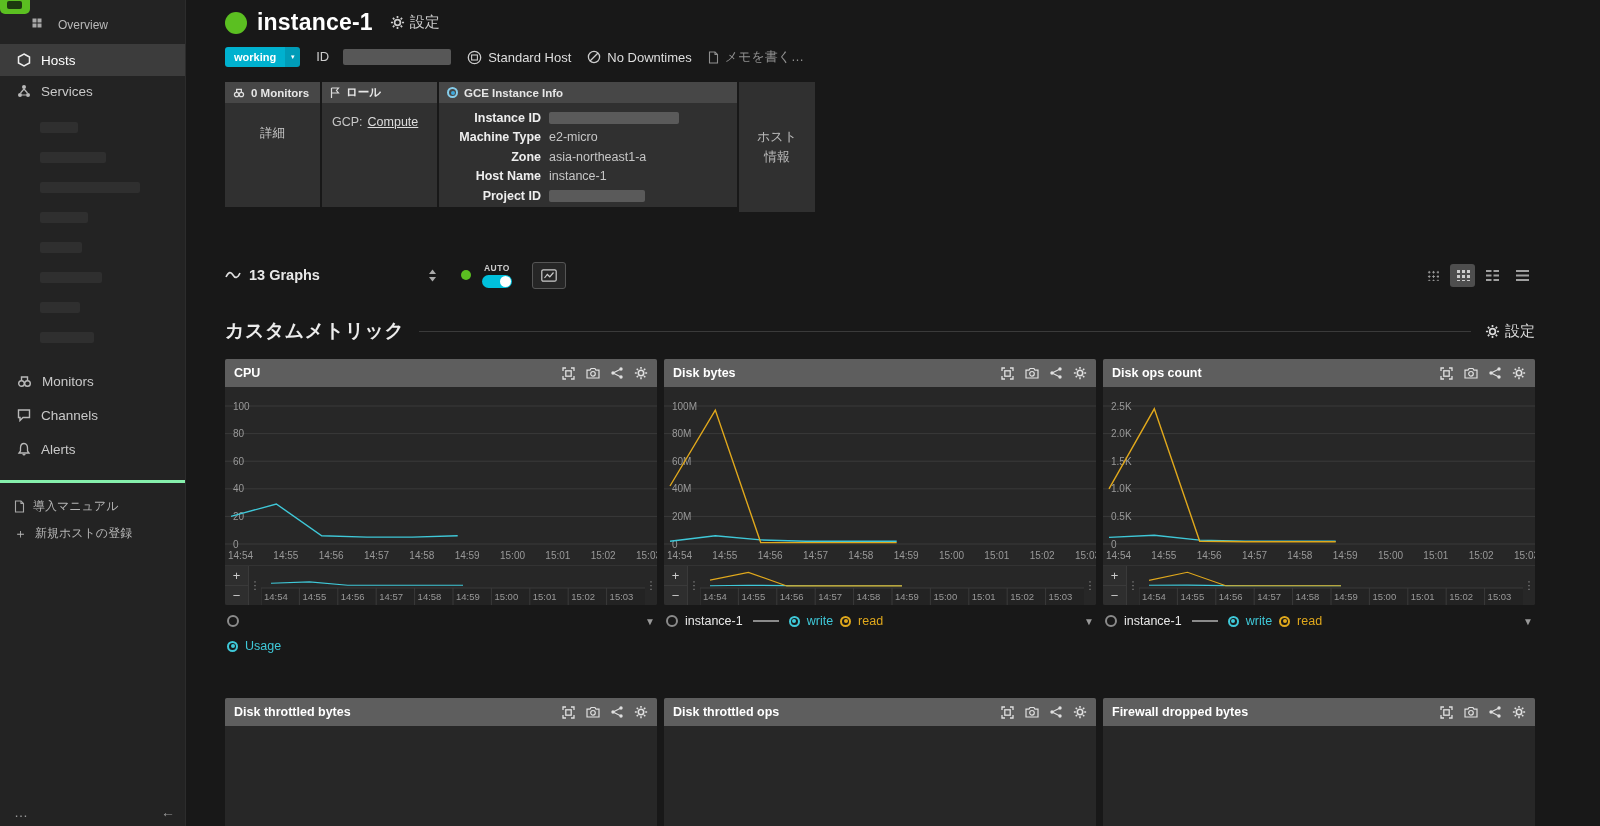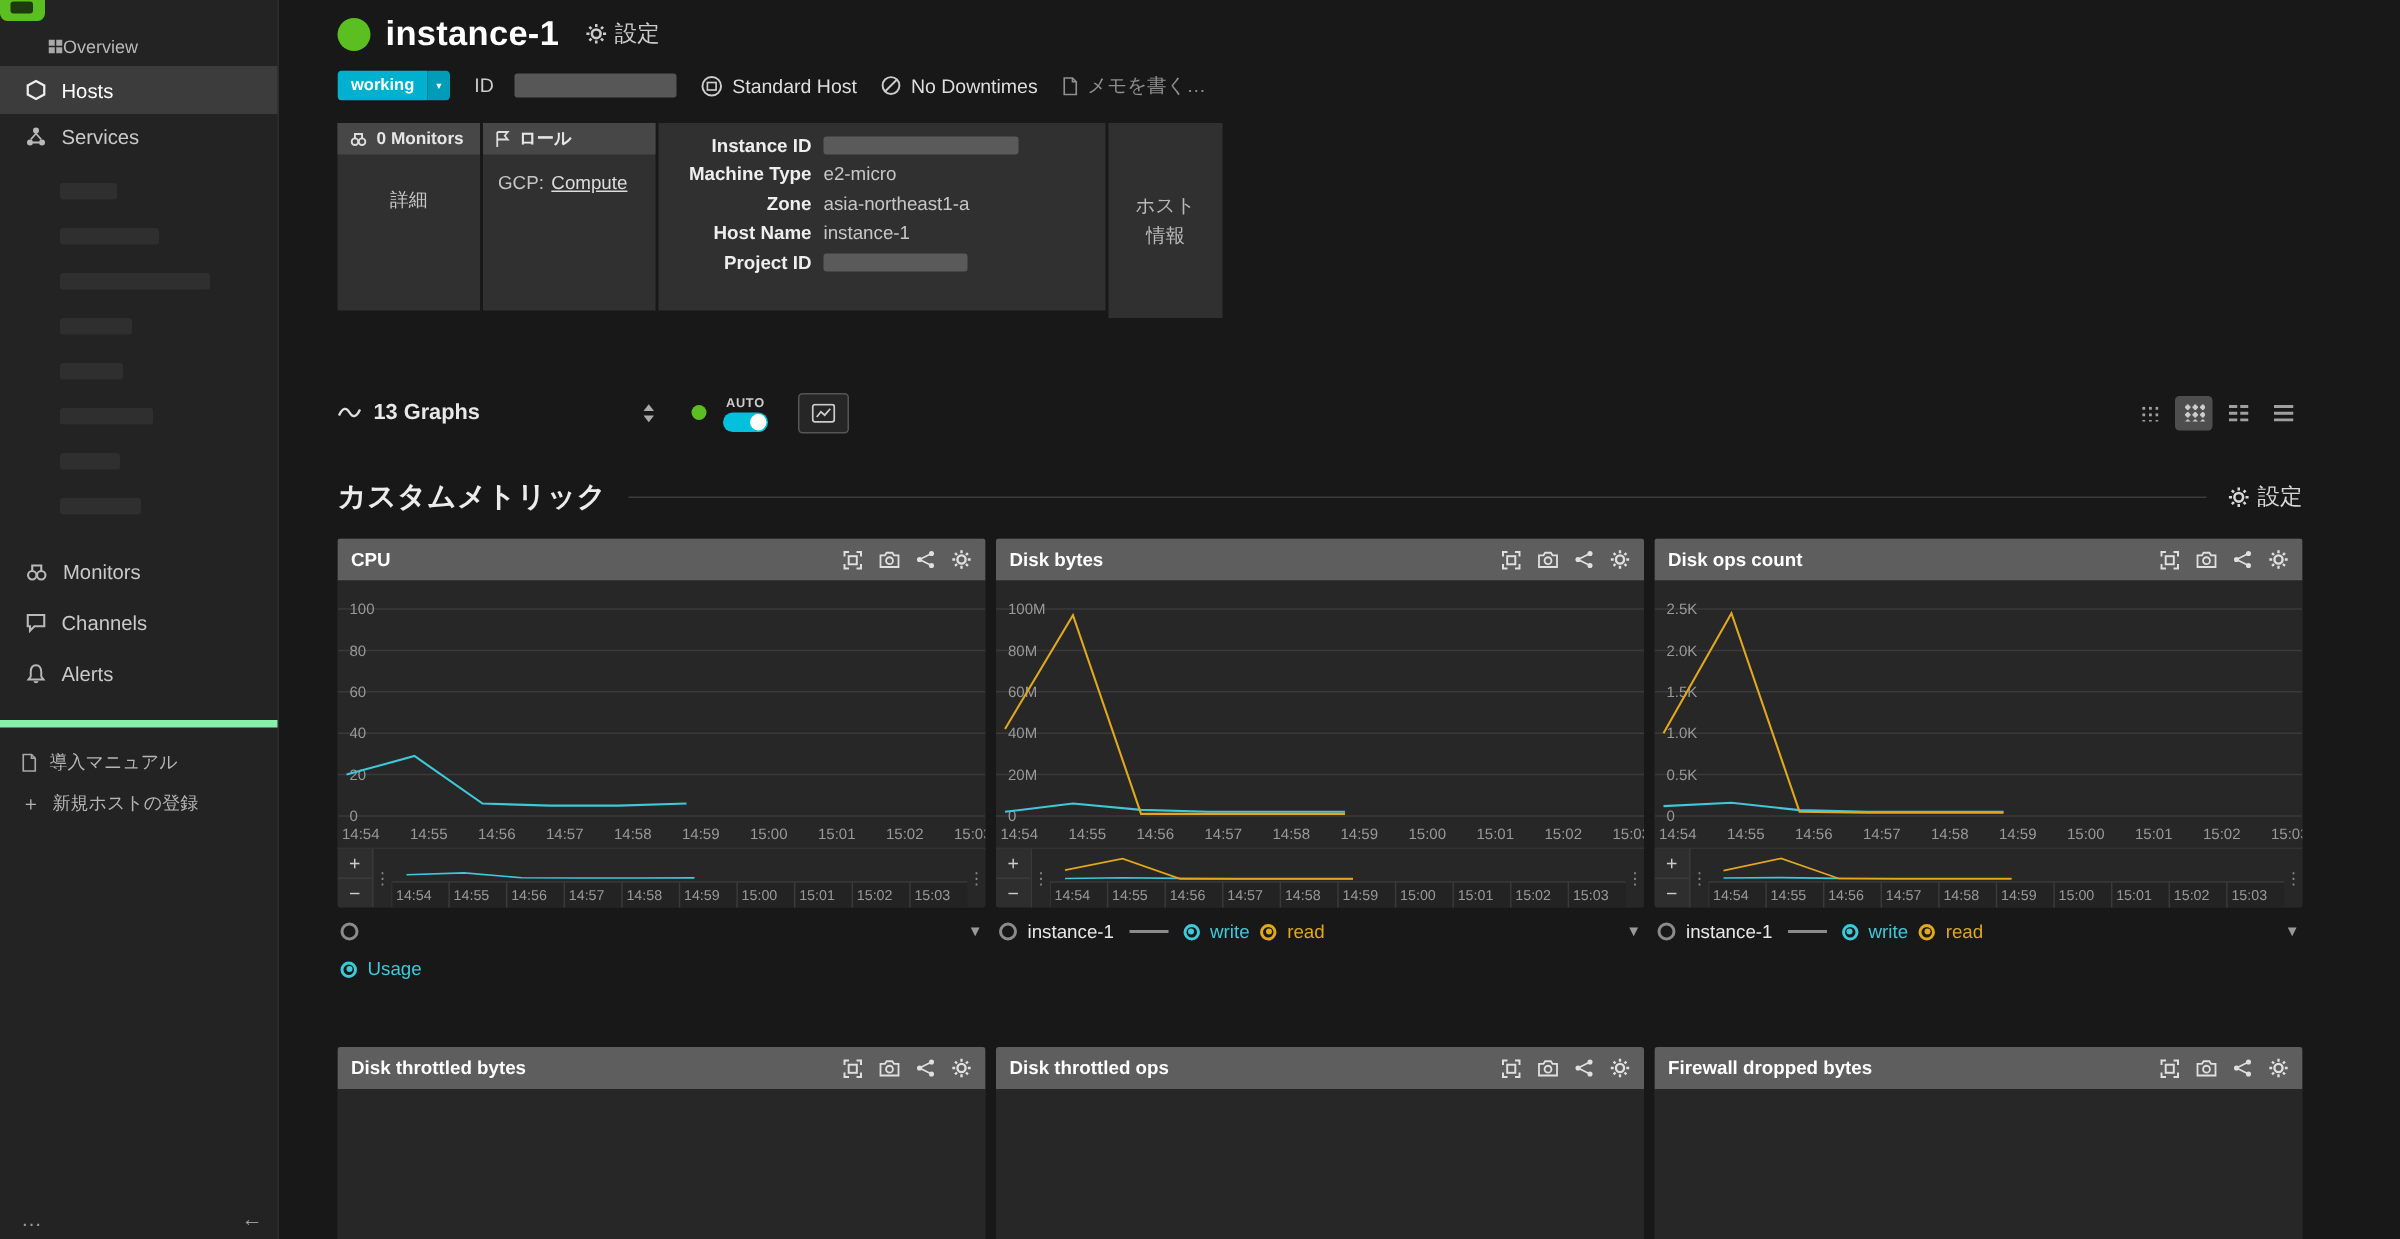--- a/index.html
+++ b/index.html
@@ -8,25 +8,25 @@
 body{background:#181818;font-family:"Liberation Sans",sans-serif;color:#ddd;position:relative;}
 button{background:none;border:none;color:inherit;font-family:inherit;cursor:pointer;}
 svg{display:block;}
 
 .sidebar{position:absolute;left:0;top:0;width:186px;height:100%;background:#232323;border-right:1px solid #2c2c2c;}
 .logo{position:absolute;top:-16px;left:0;width:30px;height:30px;background:var(--green);border-radius:5px;cursor:pointer;}
 .logo::after{content:"";position:absolute;left:7px;top:17px;width:15px;height:8px;background:#1d3a10;border-radius:2px;}
 .nav{padding-top:18px;}
 .nav-item{display:flex;align-items:center;gap:10px;height:30px;padding:0 17px;font-size:13.5px;color:#c9c9c9;cursor:pointer;}
 .nav-item.active{background:#3c3c3c;color:#ffffff;height:32px;}
-.nav-sub{display:flex;align-items:center;gap:0;height:26px;padding:0 17px 0 32px;font-size:12px;color:#b9b9b9;cursor:pointer;}
+.nav-sub{display:flex;align-items:flex-start;gap:16px;height:26px;padding:0 17px 0 32px;font-size:12px;color:#b9b9b9;cursor:pointer;}
 .redacts{padding:16px 0 0 40px;display:flex;flex-direction:column;gap:19px;margin-bottom:23px;}
 .redact-bar{height:11px;background:#2f2f2f;border-radius:2px;cursor:pointer;}
 .nav-group2{display:flex;flex-direction:column;gap:4px;}
-.side-links{margin-top:16px;border-top:5px solid #86efac;padding:10px 0;}
+.side-links{margin-top:16px;border-top:3px solid #86efac;padding:10px 0;}
 .side-link{display:flex;align-items:center;gap:8px;padding:5px 14px;font-size:12px;color:#b5b5b5;cursor:pointer;}
 .plus-glyph{color:#b5b5b5;font-size:13px;line-height:1;}
 .side-bottom{position:absolute;bottom:6px;left:0;right:10px;display:flex;justify-content:space-between;padding-left:14px;color:#9a9a9a;font-size:14px;}
 .side-bottom span{cursor:pointer;}
 
 .main{position:absolute;left:186px;top:0;right:0;bottom:0;overflow:hidden;}
 .content{margin-left:39px;width:1310px;}
 .host-header{display:flex;align-items:center;gap:10px;padding-top:9px;}
 .host-dot{width:22px;height:22px;border-radius:50%;background:var(--green);}
 .host-title{font-size:23px;font-weight:bold;color:#fff;letter-spacing:.2px;}
@@ -264,20 +264,24 @@
               <path d="M1.5 1v10M1.5 1h7l-2 2.5 2 2.5h-7" fill="none" stroke="#ddd" stroke-width="1.2"></path>
             </svg>
         <span>ロール</span>
       </div>
       <div class="roles-body">
         <span class="gcp-label">GCP:</span>
         <a class="role-link">Compute</a>
       </div>
     </div>
     <div class="icard card-gce">
+      <div class="icard-head">
+        <span class="gce-dot"></span>
+        <span>GCE Instance Info</span>
+      </div>
       <div class="gce-body">
         <div class="gce-row">
           <span class="gce-label">Instance ID</span>
           <span class="redact-val w130"></span>
         </div>
         <div class="gce-row">
           <span class="gce-label">Machine Type</span>
           <span class="gce-value">e2-micro</span>
         </div>
         <div class="gce-row">

